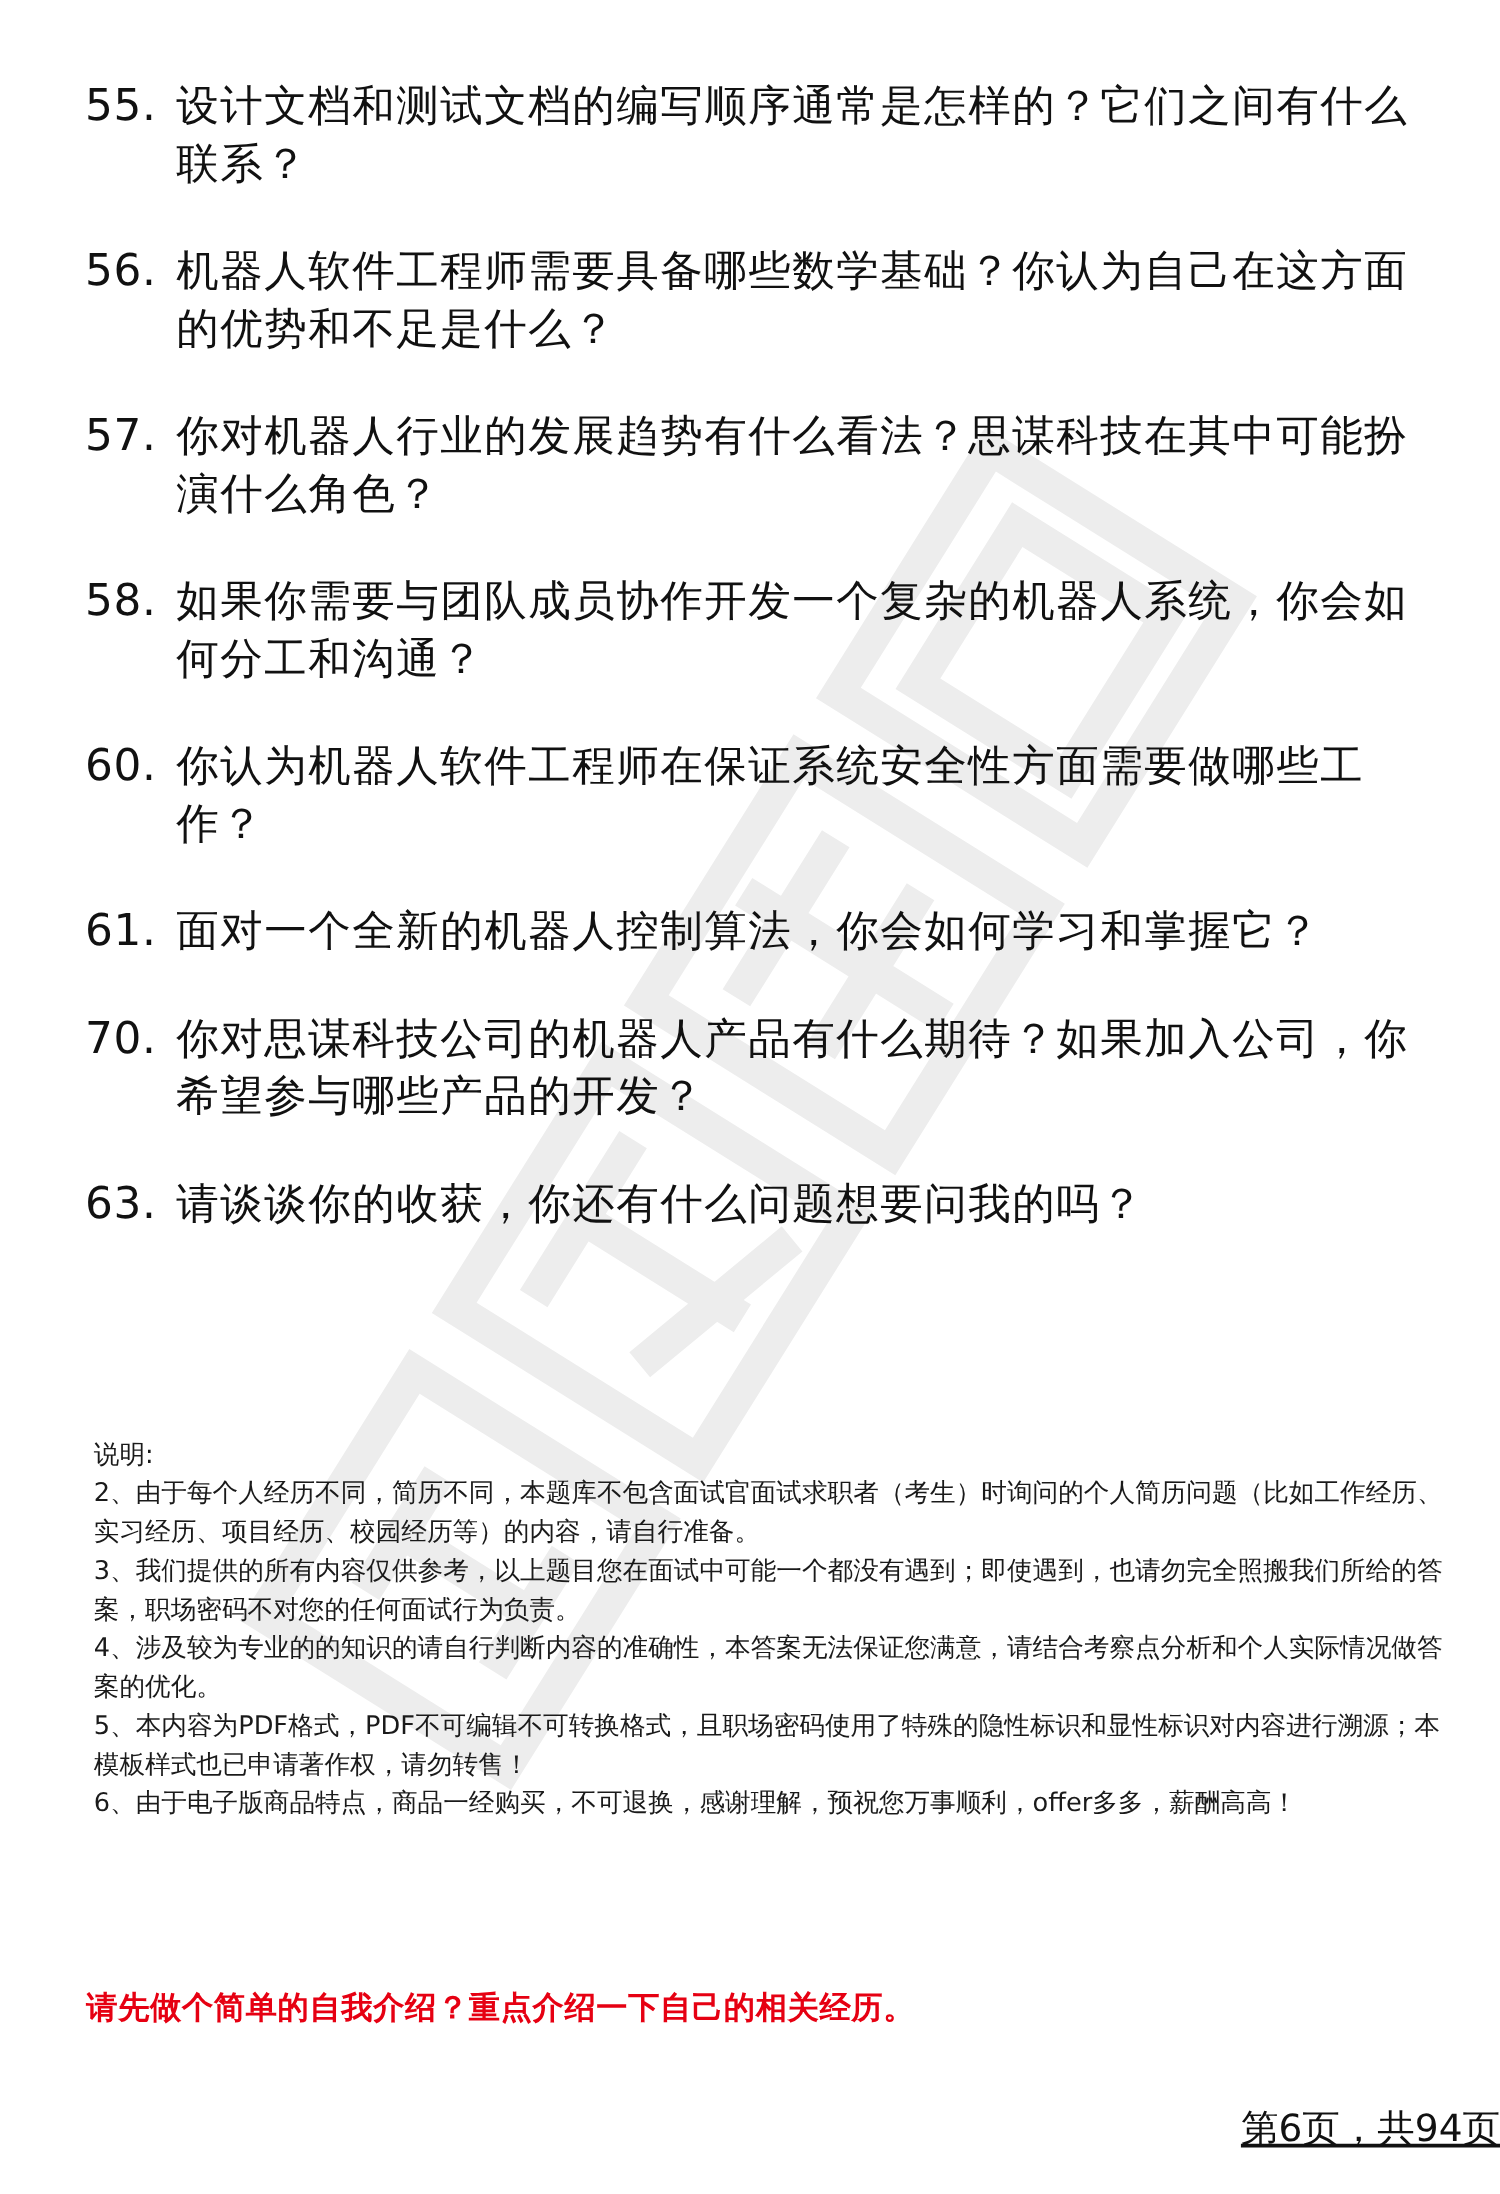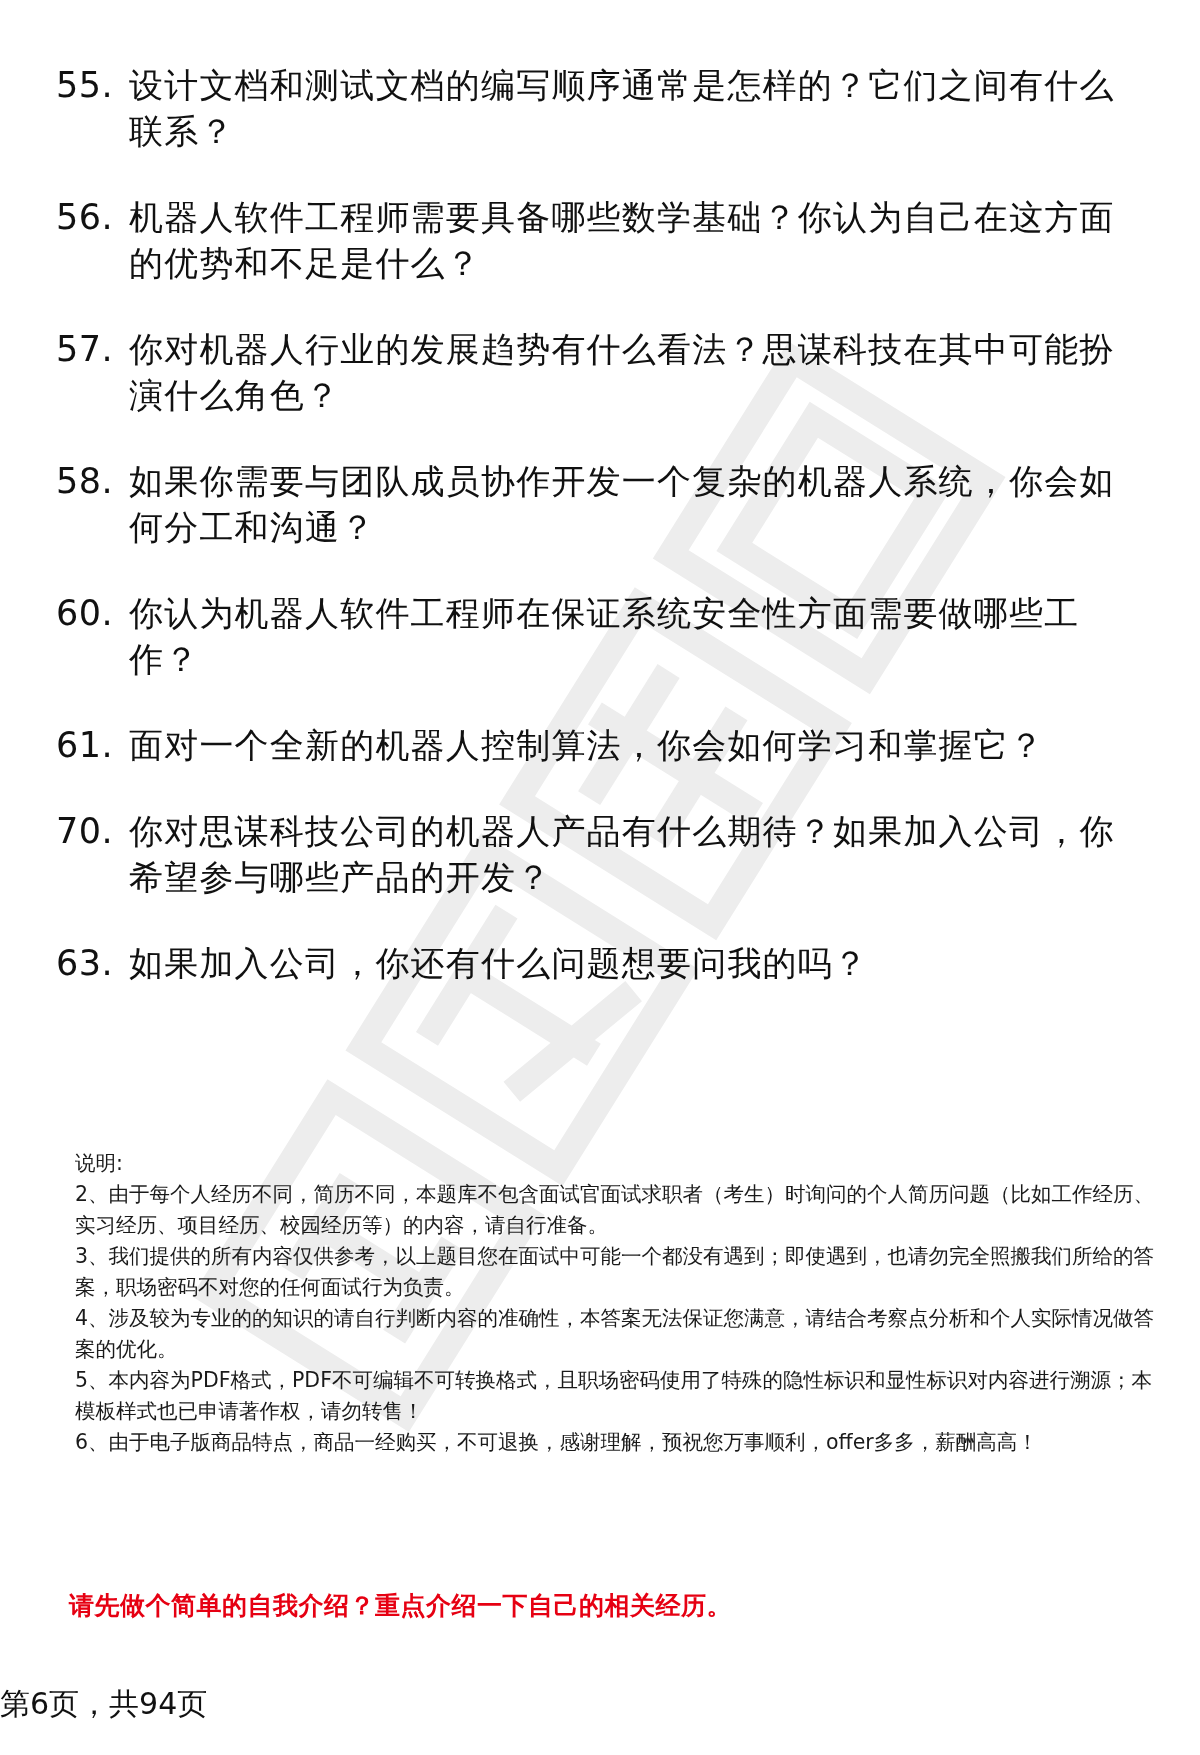--- a/index.html
+++ b/index.html
@@ -1,28 +1,28 @@
 <!DOCTYPE html>
 <html><head>
 <meta charset="utf-8">
 <style>
   html, body { margin: 0; padding: 0; background: #ffffff; }
   body { width: 1200px; height: 1755px; position: relative; overflow: hidden;
          font-family: "DejaVu Sans", "Liberation Sans", sans-serif; color: #111111; }
   .watermark { position: absolute; left: 0; top: 0; width: 1200px; height: 1755px;
                pointer-events: none; z-index: 0; }
   .page { position: absolute; left: 0; top: 0; width: 1200px; height: 1755px; z-index: 1; }
-  .qlist { position: absolute; left: 56px; top: 62px; width: 1100px; margin: 0; padding: 0; list-style: none; }
+  .qlist { position: absolute; left: 68px; top: 62px; width: 1100px; margin: 0; padding: 0; list-style: none; }
   .q { display: flex; align-items: flex-start; margin-bottom: 40px; }
   .q-num { width: 73px; flex: 0 0 73px; font-size: 35px; line-height: 46px; letter-spacing: 0.5px; }
   .q-text { flex: 1 1 auto; font-size: 34px; line-height: 46px; letter-spacing: 1.2px; max-width: 1020px; }
   .notes { position: absolute; left: 75px; top: 1148px; width: 1080px; font-size: 20.5px; line-height: 31px; color: #1a1a1a; }
   .notes p { margin: 0; }
   .highlight { position: absolute; left: 69px; top: 1588px; font-size: 25px; line-height: 36px; font-weight: bold; color: #e60012; letter-spacing: 0.5px; }
-  .footer { position: absolute; left: 0; width: 1200px; top: 1684px; text-align: left; font-size: 30px; line-height: 40px; color: #111111; }
+  .footer { position: absolute; left: 0; width: 1200px; top: 1684px; text-align: right; font-size: 30px; line-height: 40px; color: #111111; text-decoration: underline; }
 </style>
 </head>
 <body>
 
 <svg class="watermark" viewBox="0 0 1200 1755" xmlns="http://www.w3.org/2000/svg">
   <g transform="translate(640 830) rotate(-58)" fill="none" stroke="#ededed" stroke-width="26" stroke-linejoin="miter">
 
     <rect x="-620" y="-120" width="230" height="230"></rect>
     <path d="M -560 -60 L -450 -60 M -505 -60 L -505 60 M -560 60 L -450 60"></path>
     <rect x="-330" y="-120" width="230" height="230"></rect>
@@ -60,21 +60,21 @@
     <li class="q">
       <span class="q-num">61.</span>
       <span class="q-text">面对一个全新的机器人控制算法，你会如何学习和掌握它？</span>
     </li>
     <li class="q">
       <span class="q-num">70.</span>
       <span class="q-text">你对思谋科技公司的机器人产品有什么期待？如果加入公司，你希望参与哪些产品的开发？</span>
     </li>
     <li class="q">
       <span class="q-num">63.</span>
-      <span class="q-text">如果加入公司，你还有什么问题想要问我的吗？</span>
+      <span class="q-text">请谈谈你的收获，你还有什么问题想要问我的吗？</span>
     </li>
   </ul>
 
   <div class="notes">
     <p>说明:</p>
     <p>2、由于每个人经历不同，简历不同，本题库不包含面试官面试求职者（考生）时询问的个人简历问题（比如工作经历、实习经历、项目经历、校园经历等）的内容，请自行准备。</p>
     <p>3、我们提供的所有内容仅供参考，以上题目您在面试中可能一个都没有遇到；即使遇到，也请勿完全照搬我们所给的答案，职场密码不对您的任何面试行为负责。</p>
     <p>4、涉及较为专业的的知识的请自行判断内容的准确性，本答案无法保证您满意，请结合考察点分析和个人实际情况做答案的优化。</p>
     <p>5、本内容为PDF格式，PDF不可编辑不可转换格式，且职场密码使用了特殊的隐性标识和显性标识对内容进行溯源；本模板样式也已申请著作权，请勿转售！</p>
     <p>6、由于电子版商品特点，商品一经购买，不可退换，感谢理解，预祝您万事顺利，offer多多，薪酬高高！</p>

